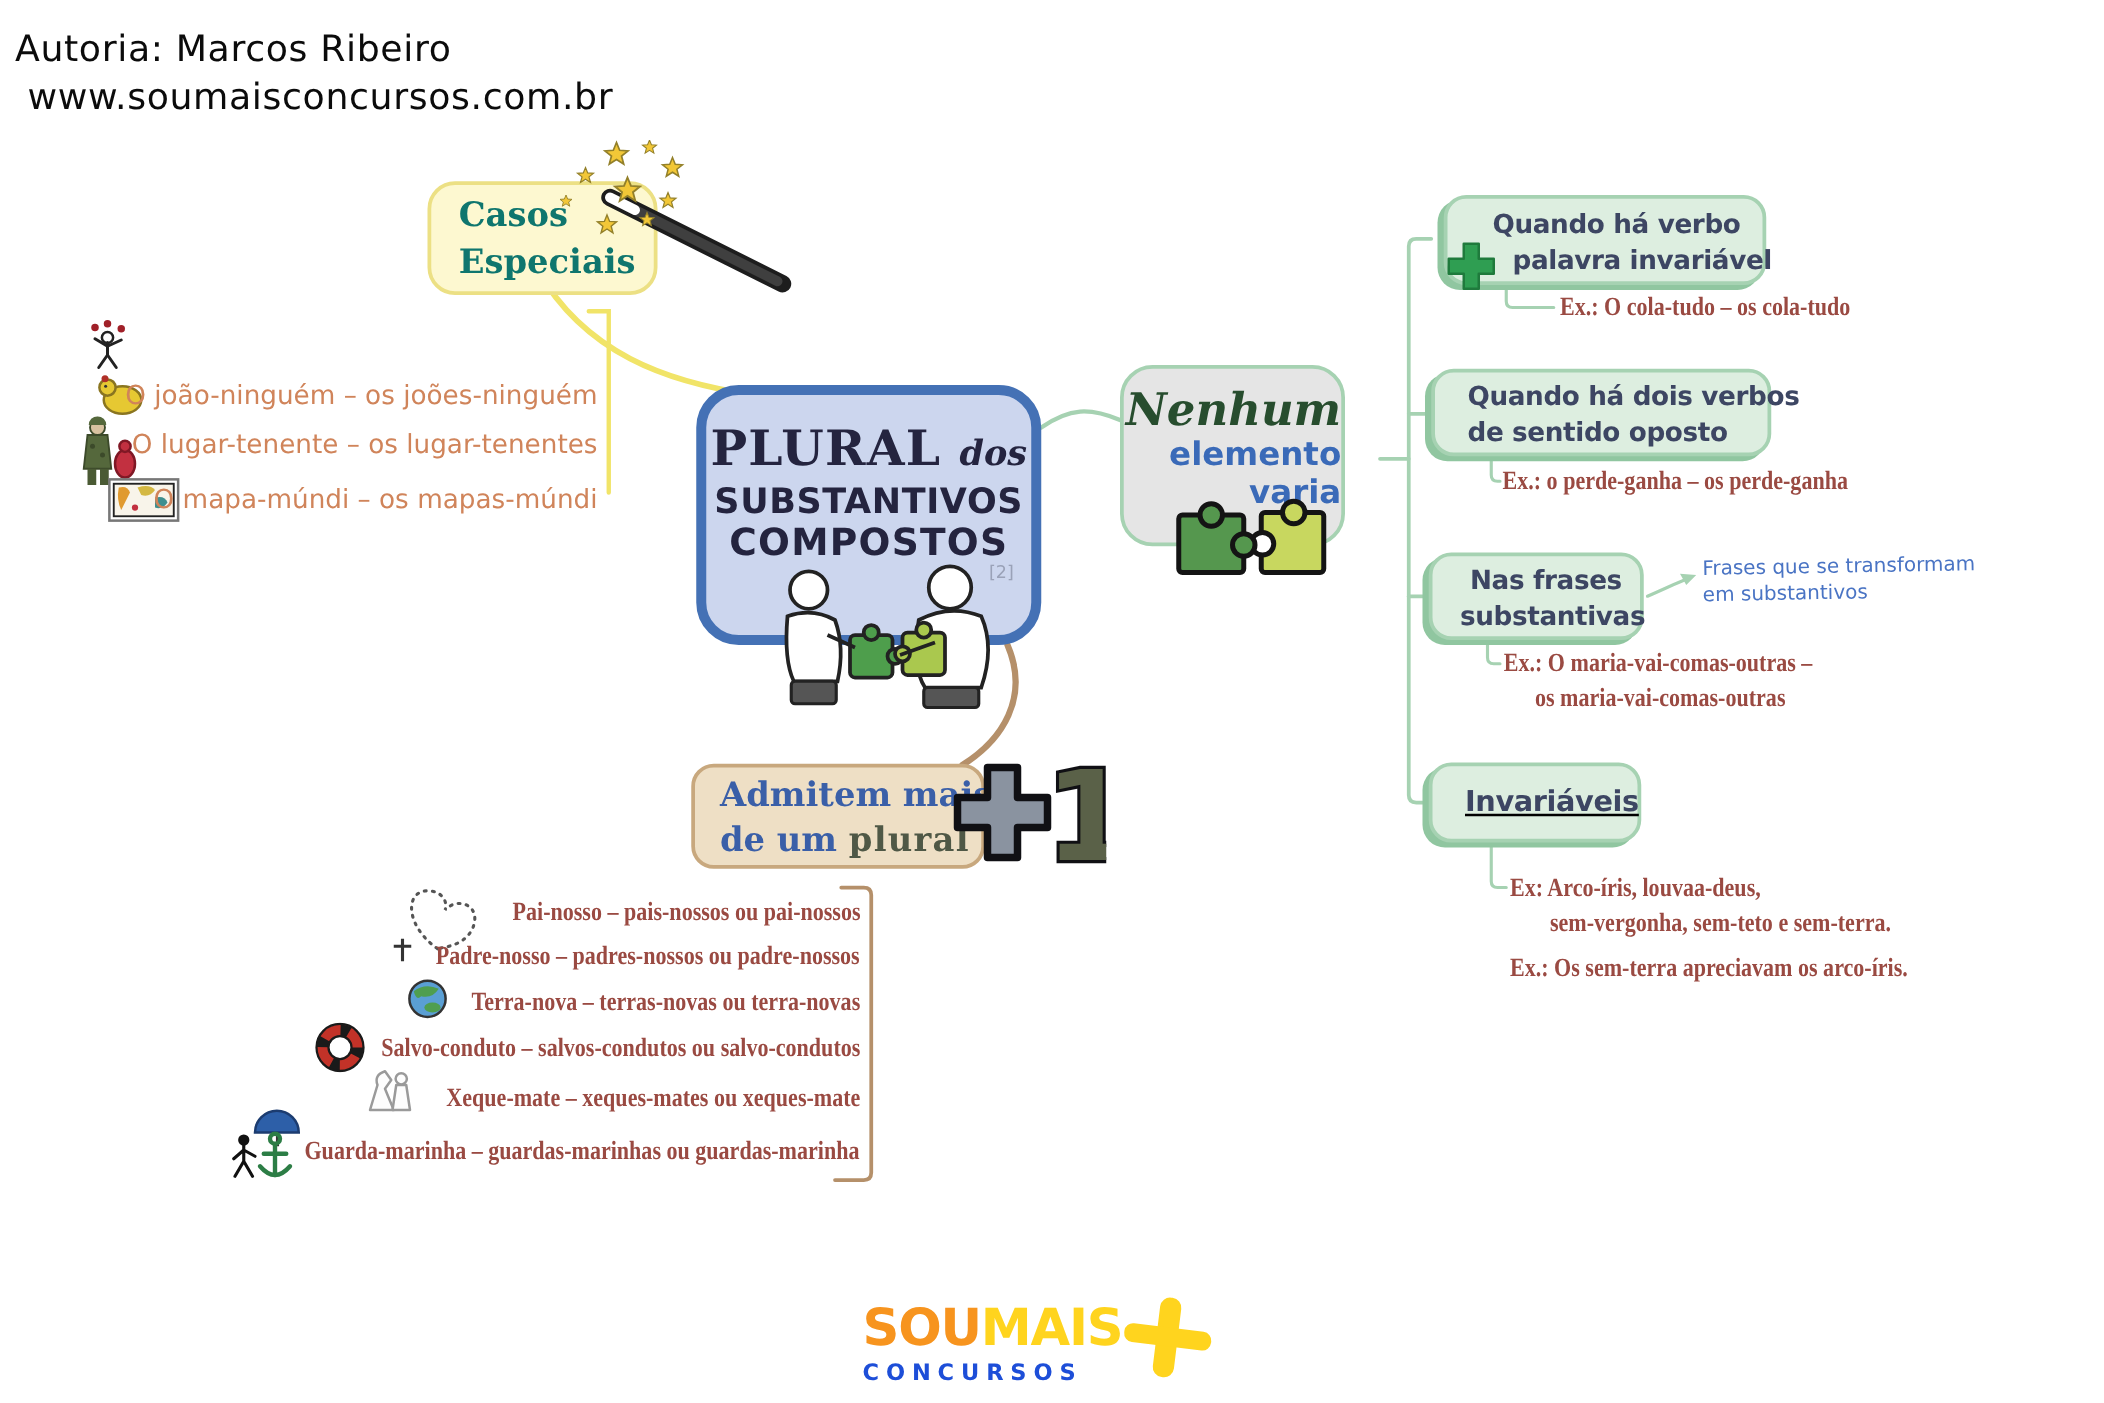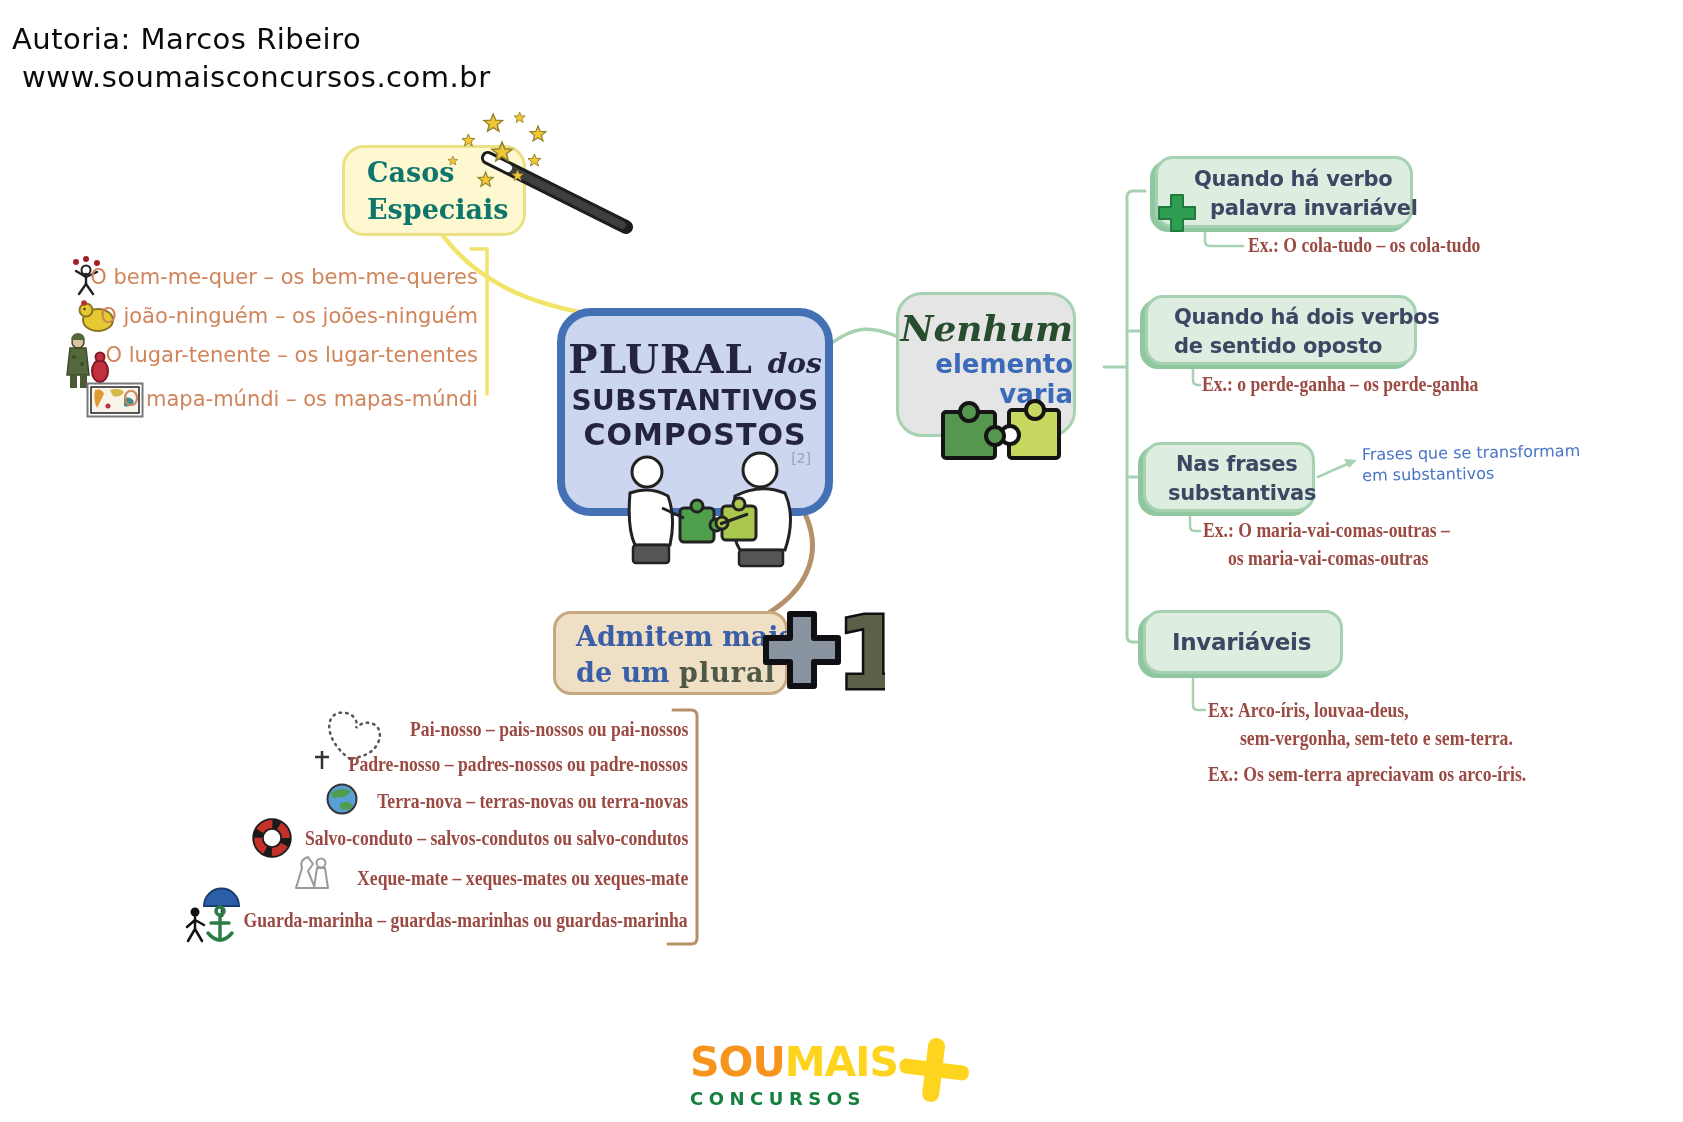--- a/index.html
+++ b/index.html
@@ -42,21 +42,21 @@
   .note{font-size:16px;color:#4a74c4;line-height:21px;transform:rotate(-1deg);}
   
   .adm-box{left:553px;top:611px;width:235px;height:84px;background:#eedfc5;
            border:3px solid #c8a87e;border-radius:18px;box-sizing:border-box;}
   .adm-t{font-family:"DejaVu Serif",serif;font-weight:bold;font-size:27px;color:#3a5fa8;
          line-height:36px;padding:5px 0 0 20px;}
   .adm-t .pw{color:#4f5846;letter-spacing:1px;}
   
   .logo-l1{font-weight:800;font-size:41px;letter-spacing:-1px;}
   .logo-sou{color:#f7941e;} .logo-mais{color:#ffd41e;}
-  .logo-l2{font-weight:800;font-size:18px;letter-spacing:5.5px;color:#15803d;}
+  .logo-l2{font-weight:800;font-size:18px;letter-spacing:5.5px;color:#1d4ed8;}
   svg{display:block;}
 </style>
 </head>
 <body>
 
 <div id="canvas">
 
   <svg class="abs" style="left:0;top:0;pointer-events:none;" width="1683" height="1122" viewBox="0 0 1683 1122">
     <g fill="none" stroke-linecap="round">
 
@@ -154,21 +154,20 @@
     <svg width="58" height="36" viewBox="0 0 58 36">
       <rect x="1.5" y="1.5" width="55" height="33" fill="#fff" stroke="#777" stroke-width="2"></rect>
       <rect x="5" y="5" width="48" height="26" fill="#f8f4ea" stroke="#222" stroke-width="1.5"></rect>
       <path d="M9,8 Q16,6 18,12 Q14,20 11,26 Q7,18 9,8 Z" fill="#e09a30"></path>
       <path d="M24,8 Q34,5 38,10 Q34,16 27,14 Z" fill="#d4b843"></path>
       <path d="M38,16 Q46,14 48,20 Q44,26 38,24 Z" fill="#3f8f8f"></path>
       <circle cx="22" cy="24" r="2.5" fill="#c23040"></circle>
     </svg>
   </div>
 
-  <div class="abs casos-item nowrap" style="right:1205px;top:265px;">O bem-me-quer – os bem-me-queres</div>
   <div class="abs casos-item nowrap" style="right:1205px;top:304px;">O joão-ninguém – os joões-ninguém</div>
   <div class="abs casos-item nowrap" style="right:1205px;top:343px;">O lugar-tenente – os lugar-tenentes</div>
   <div class="abs casos-item nowrap" style="right:1205px;top:387px;">O mapa-múndi – os mapas-múndi</div>
 
   <div class="abs center-box">
     <div class="ct1 nowrap"><span>PLURAL</span>
       <span class="dos">dos</span></div>
     <div class="ct2 nowrap">SUBSTANTIVOS</div>
     <div class="ct3 nowrap">COMPOSTOS</div>
     <div class="ctf">[2]</div>
@@ -243,21 +242,21 @@
     <div class="gtitle nowrap" style="padding:5px 0 0 30px;">Nas frases</div>
     <div class="gtitle nowrap" style="padding-left:22px;">substantivas</div>
   </div>
   <div class="abs note nowrap" style="left:1362px;top:442px;">
     <div>Frases que se transformam</div>
     <div>em substantivos</div>
   </div>
   <div class="abs ex" style="left:1203px;top:518px;">Ex.: O maria-vai-comas-outras –</div>
   <div class="abs ex" style="left:1228px;top:546px;">os maria-vai-comas-outras</div>
 
-  <div class="abs gbox" style="left:1143px;top:610px;width:200px;height:64px;">
+  <div class="abs gbox" style="left:1143px;top:610px;width:170px;height:64px;text-decoration:underline;">
     <div class="gtitle nowrap" style="padding:15px 0 0 26px;font-size:23px;">Invariáveis</div>
   </div>
   <div class="abs ex" style="left:1208px;top:698px;">Ex: Arco-íris, louvaa-deus,</div>
   <div class="abs ex" style="left:1240px;top:726px;">sem-vergonha, sem-teto e sem-terra.</div>
   <div class="abs ex" style="left:1208px;top:762px;">Ex.: Os sem-terra apreciavam os arco-íris.</div>
 
   <div class="abs adm-box">
     <div class="adm-t nowrap">
       <div>Admitem mais</div>
       <div><span>de um </span><span class="pw">plural</span></div>

